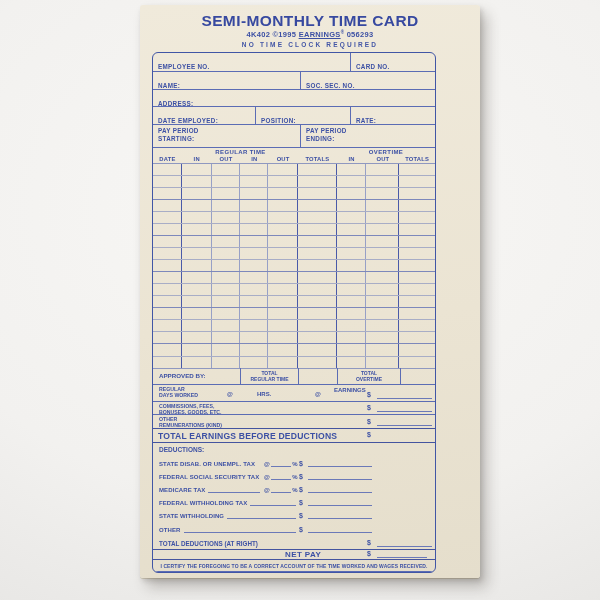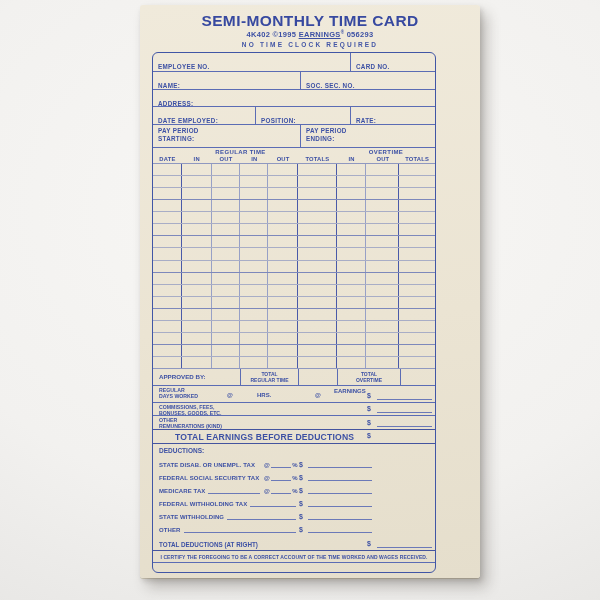--- a/index.html
+++ b/index.html
@@ -83,21 +83,21 @@
   
   .earnrow{position:relative;border-bottom:1px solid #5b6cb4;}
   .r-earn1{height:16px;}
   .r-comm{height:12px;}
   .r-orem{height:13px;border-bottom:none;}
   .tinylbl{position:absolute;left:6px;top:2px;font-size:5.2px;font-weight:700;line-height:5.8px;white-space:nowrap;}
   .at{position:absolute;font-size:6px;font-weight:700;}
   .dollar{position:absolute;font-size:7px;font-weight:700;}
   .uline{position:absolute;bottom:2px;border-bottom:1px solid #6b79b8;}
   .r-tearn{height:13px;position:relative;border-top:1.5px solid #44549f;border-bottom:1.5px solid #44549f;}
-  .bigearn{position:absolute;left:22px;top:2px;font-size:8.6px;font-weight:700;letter-spacing:.2px;white-space:nowrap;}
+  .bigearn{position:absolute;left:5px;top:2px;font-size:8.6px;font-weight:700;letter-spacing:.2px;white-space:nowrap;}
 
   
   .dedblock{height:94px;display:flex;flex-direction:column;}
   .ded-head{font-size:6.5px;font-weight:700;padding:3px 0 0 6px;}
   .ded-rows{flex:1;display:flex;flex-direction:column;justify-content:space-around;padding:2px 63px 3px 6px;}
   .ded-row{display:flex;align-items:flex-end;height:10px;}
   .ded-label{font-size:6px;font-weight:700;white-space:nowrap;letter-spacing:.1px;}
   .ded-fill{flex:1;border-bottom:1px solid #6b79b8;height:7px;margin:0 3px;}
   .ded-space{flex:1;}
   .ded-at,.ded-pct{font-size:6px;font-weight:700;width:8px;text-align:center;}
@@ -475,20 +475,25 @@
             </div>
           </div>
       </div>
 
       <div class="r-tded">
         <span class="tded-lbl">TOTAL DEDUCTIONS (AT RIGHT)</span>
         <span class="dollar" style="left:214px;top:2px;">$</span>
         <span class="uline" style="left:224px;right:3px;"></span>
       </div>
 
+      <div class="r-net">
+        <span class="netlbl">NET PAY</span>
+        <span class="dollar" style="left:214px;top:0px;">$</span>
+        <span class="uline" style="left:224px;right:8px;bottom:1px;"></span>
+      </div>
 
       <div class="r-cert">
         <div class="certtxt">I CERTIFY THE FOREGOING TO BE A CORRECT ACCOUNT OF THE TIME WORKED AND WAGES RECEIVED.</div>
       </div>
 
       <div class="r-sig">
         
         
       </div>
 

